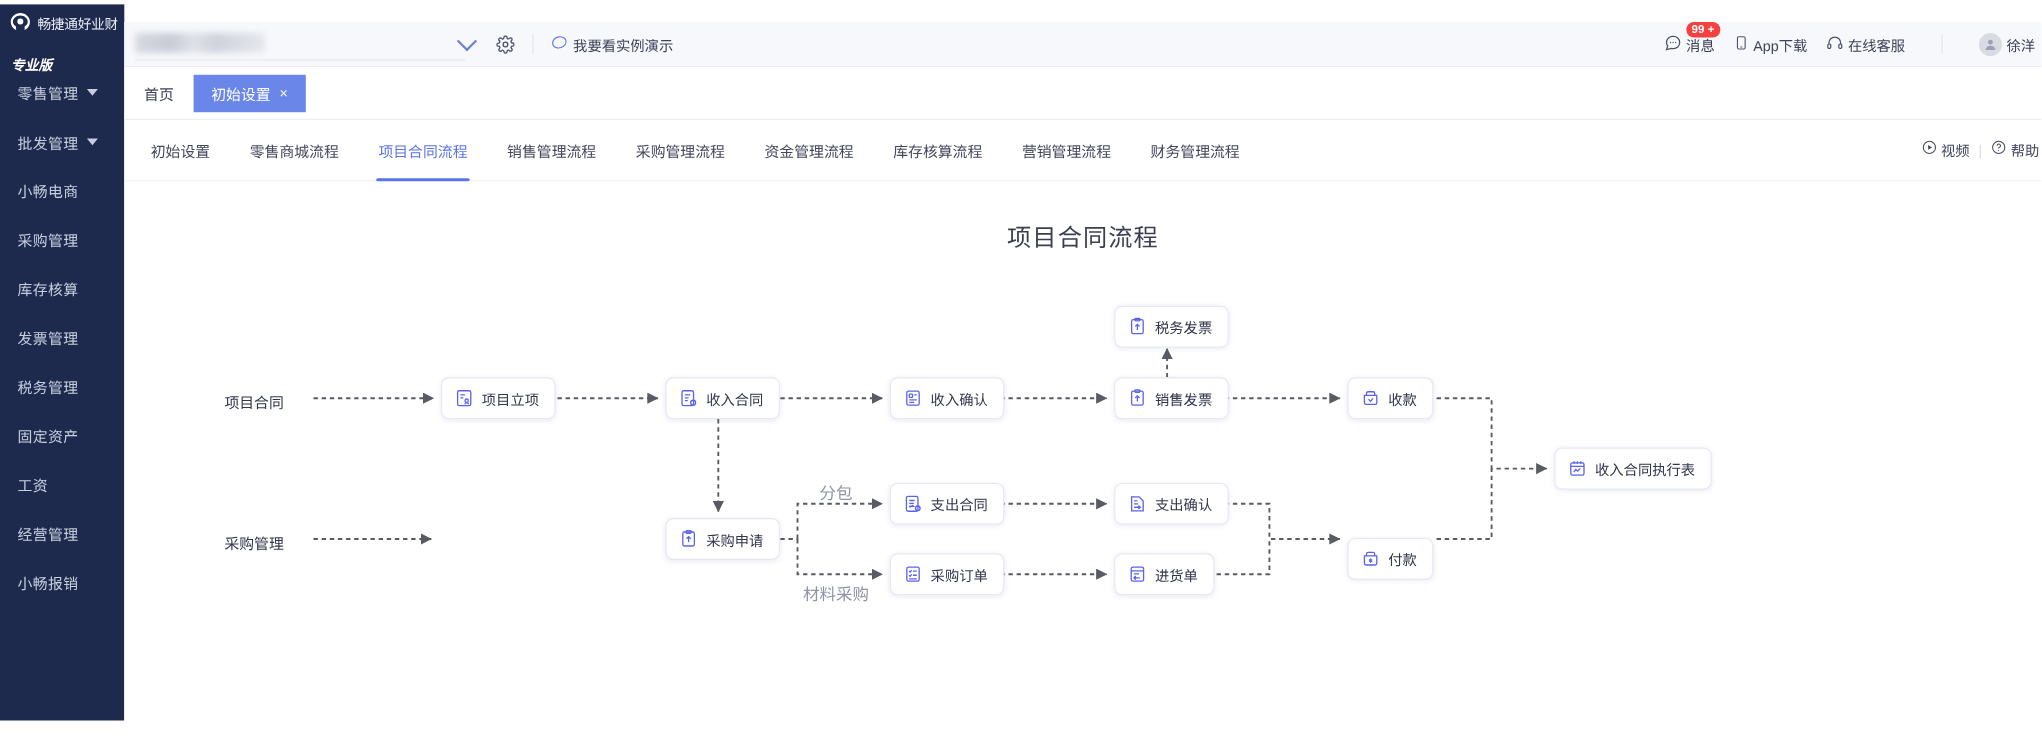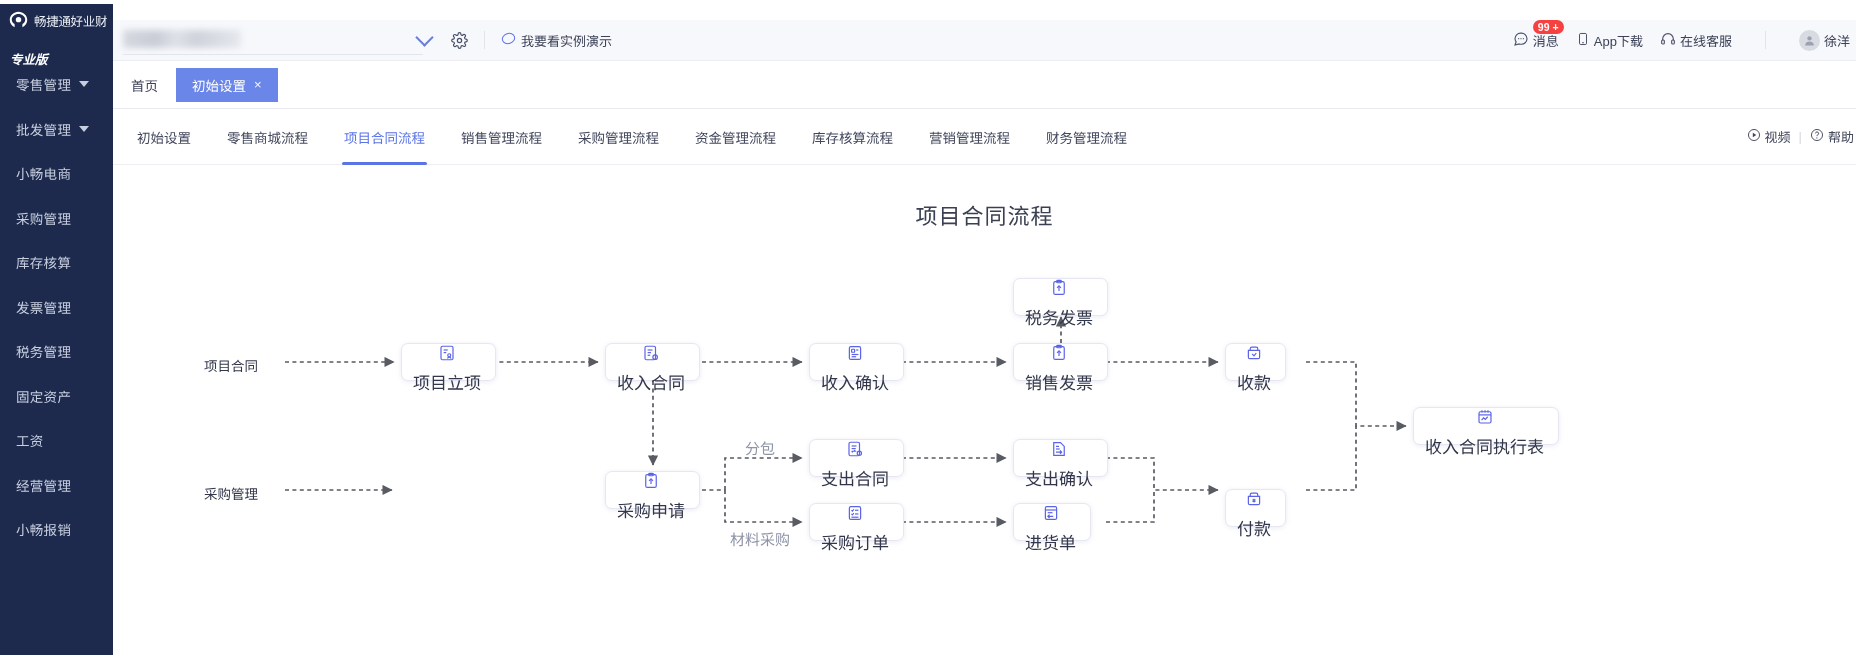--- a/index.html
+++ b/index.html
@@ -122,40 +122,40 @@
   .stab:first-child { margin-left:24px; }
   .stab.active { color:#5b74e8; }
   .stab.active:after {
     content:""; position:absolute; left:-2px; right:-2px; bottom:-18px;
     height:2.5px; background:#5b74e8; border-radius:2px;
   }
   .subtabs-right {
     margin-left:auto; display:flex; align-items:center;
     gap:8px; padding-right:2px; font-size:13px; color:#42475c;
   }
-  .subtabs-right .lnk { display:flex;align-items:center;gap:4px;cursor:pointer;white-space:nowrap; }
+  .subtabs-right .lnk { display:flex;align-items:flex-start;gap:4px;cursor:pointer;white-space:nowrap; }
   .sep { color:#d7d9e1; }
 
   
   .canvas {
     position:absolute; left:113px; top:165px; right:0; bottom:0;
     background:#fff; overflow:hidden;
   }
   .flow-title {
     position:absolute; left:0; right:0; top:33px;
     text-align:center; font-size:22px; color:#3a3f52; letter-spacing:1px;
   }
   #edges { position:absolute; left:0; top:0; width:1743px; height:506px; }
 
   .node {
     position:absolute; display:flex; align-items:center; gap:7px;
     background:#fff; border:1px solid #e6e7f2; border-radius:7px;
     height:38px; padding:0 14px 0 11px;
     box-shadow:0 1px 5px rgba(100,110,180,.13);
-    font-size:17px; color:#31364a; white-space:nowrap; cursor:pointer;flex-direction:column;
+    font-size:13px; color:#31364a; white-space:nowrap; cursor:pointer;
   }
   .node .ic { width:18px;height:18px;flex:none;display:flex;align-items:center;justify-content:center; }
   .rowlabel {
     position:absolute; font-size:13.5px; color:#31364a; white-space:nowrap;
   }
   .edgelabel {
     position:absolute; font-size:15px; color:#8f94a6; white-space:nowrap;
   }
 </style>
 </head>

